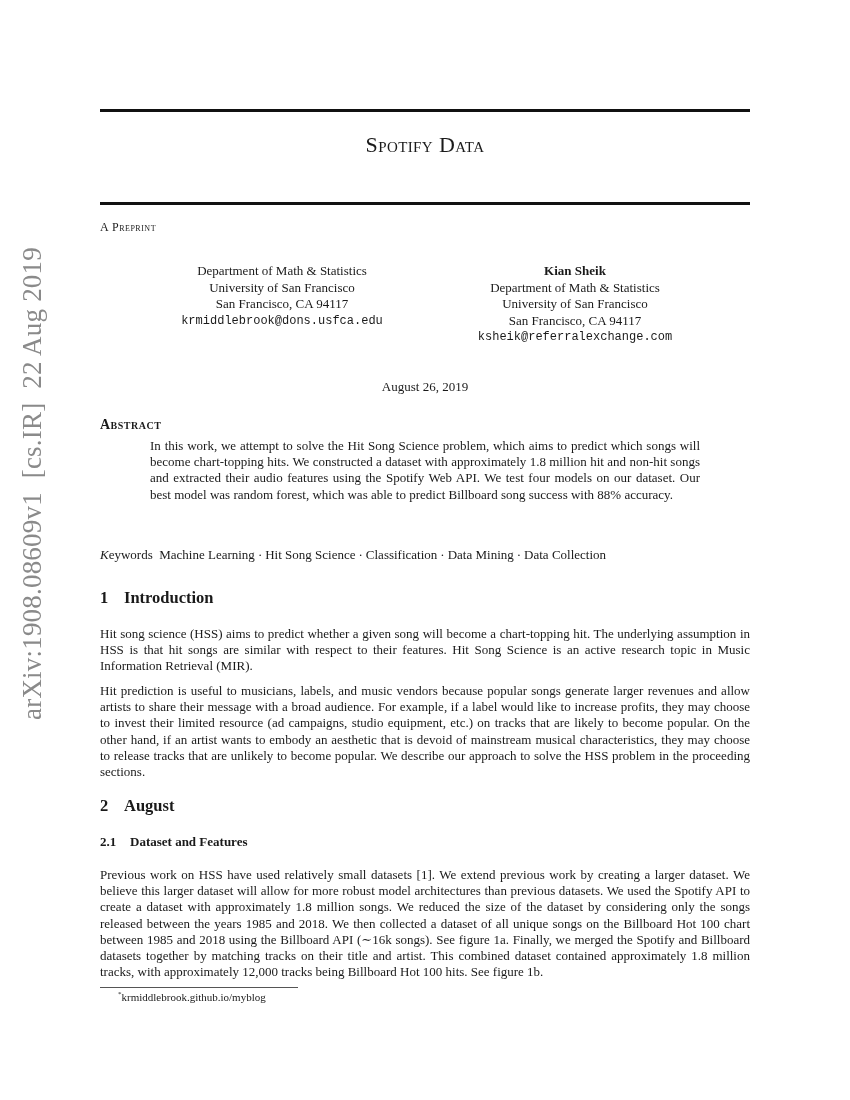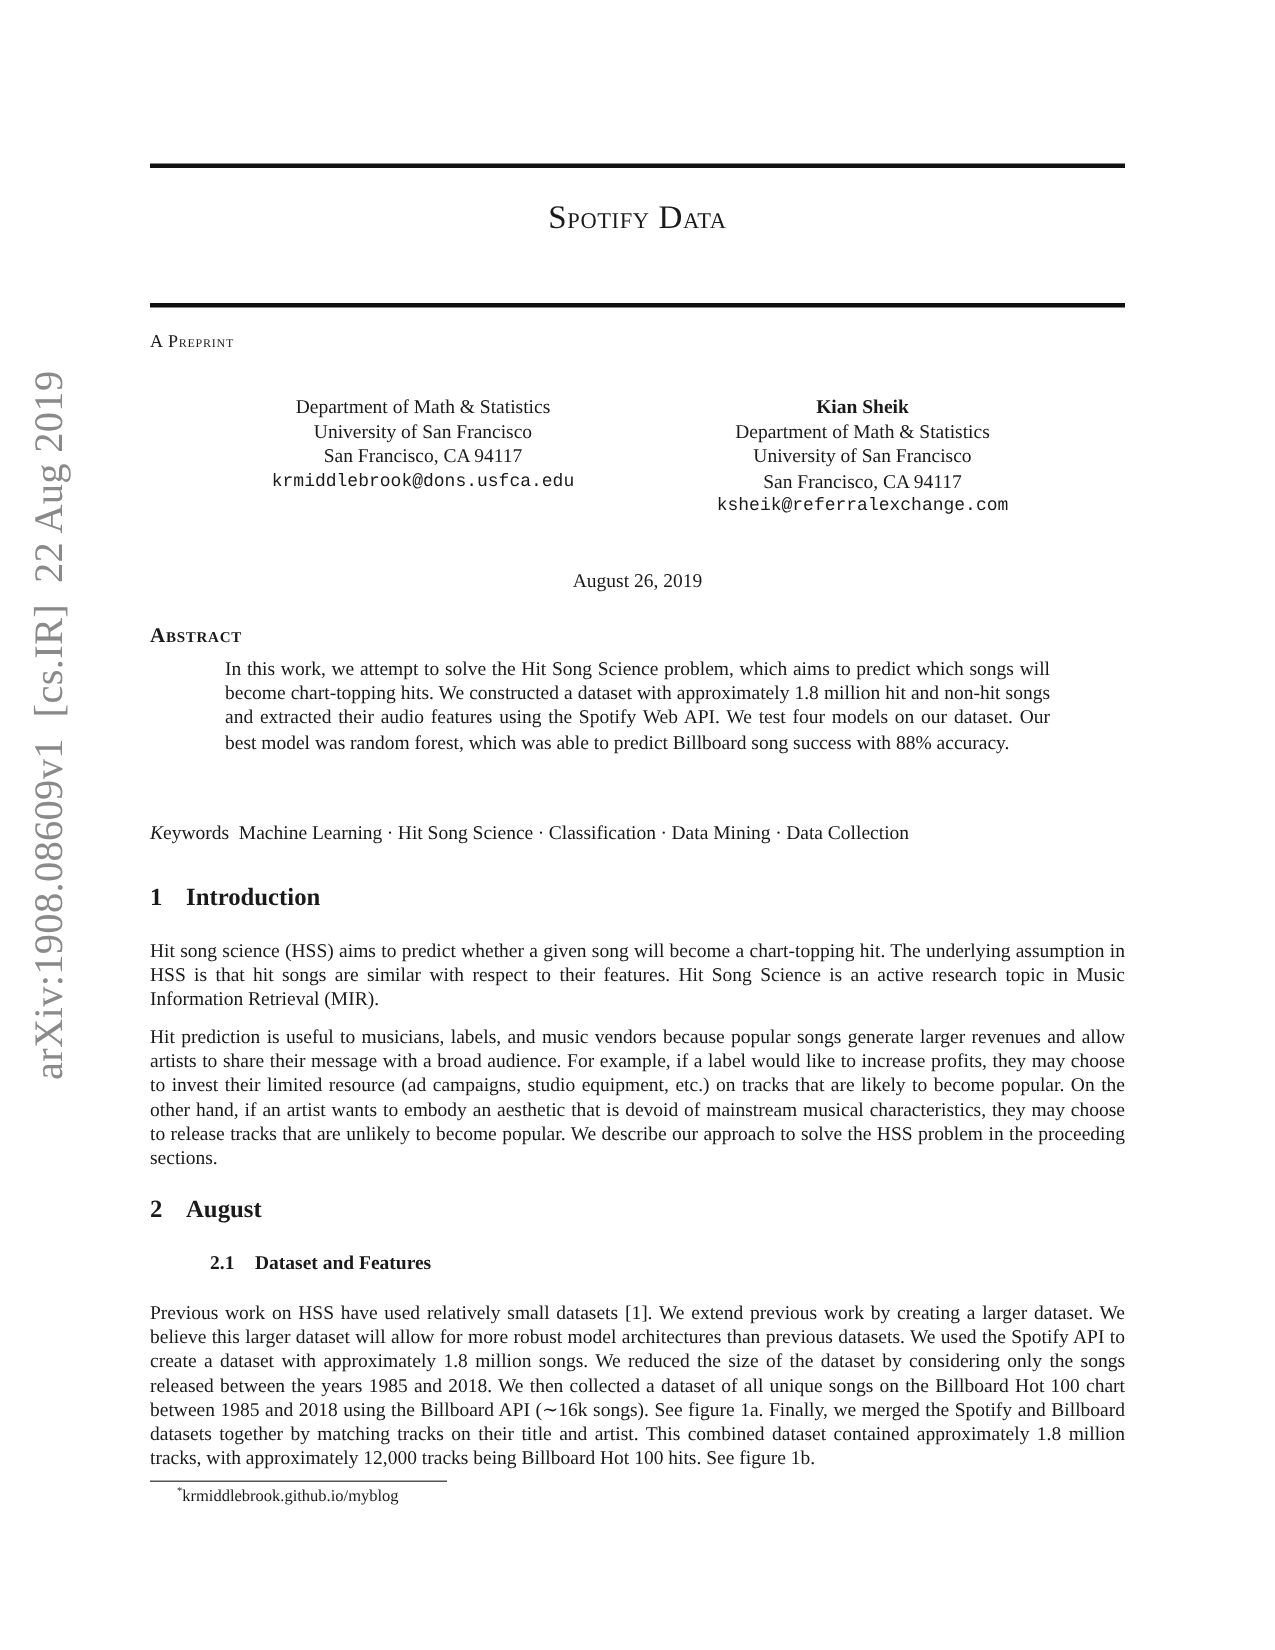--- a/index.html
+++ b/index.html
@@ -38,21 +38,21 @@
                    font-size: 13px; line-height: 16.2px; text-align: justify; }
 
   .keywords { position: absolute; top: 547px; left: 0; width: 650px; font-size: 13px; }
   .keywords .kw-label { font-weight: normal; font-style: normal; margin-top: 12px; }
   .keywords .kw-label .k { font-style: italic; }
   .kw-sep { padding: 0 3px; }
 
   .h1 { position: absolute; left: 0; font-size: 16.5px; font-weight: bold; }
   .h1 .num { display: inline-block; width: 24px; }
   .h2 { position: absolute; left: 0; font-size: 13px; font-weight: bold; }
-  .h2 .num { display: inline-block; width: 30px; margin-left: 40px; }
+  .h2 .num { display: inline-block; width: 30px; }
 
   .para { position: absolute; left: 0; width: 650px; font-size: 13px; line-height: 16.2px; text-align: justify; }
 
   .fn-rule { position: absolute; top: 987px; left: 0; width: 198px; height: 1px; background: #555; }
   .footnote { position: absolute; top: 990px; left: 18px; font-size: 11px; }
   .footnote sup { font-size: 7px; }
 </style>
 </head>
 <body>
 

